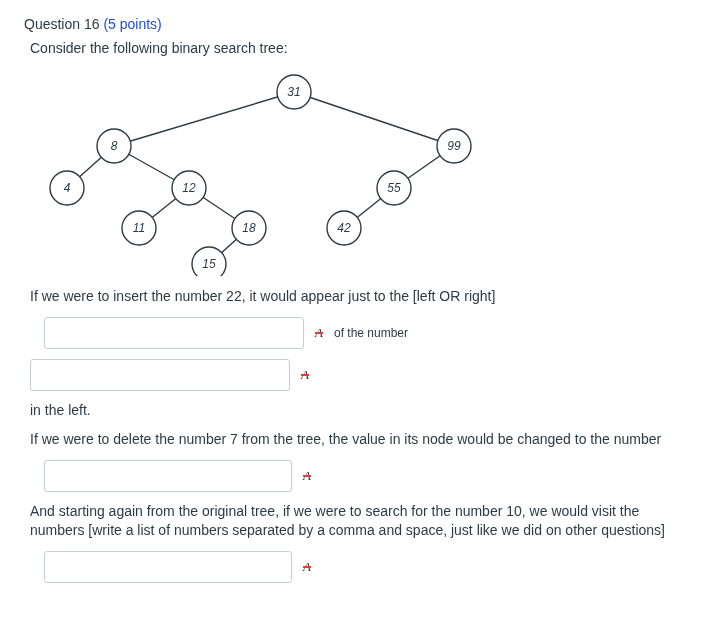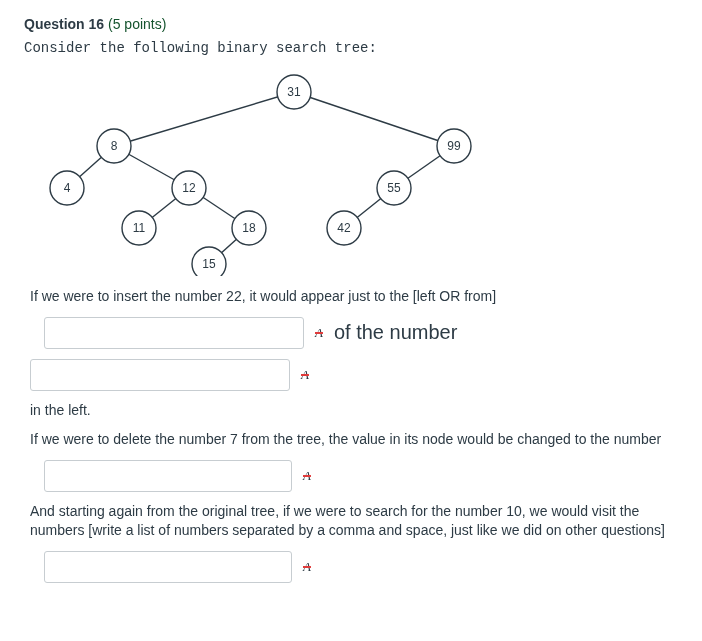--- a/index.html
+++ b/index.html
@@ -6,24 +6,24 @@
     body {
       font-family: -apple-system, BlinkMacSystemFont, "Segoe UI", Helvetica, Arial, sans-serif;
       font-size: 14px;
       color: #2d3b45;
       margin: 0;
       padding: 16px 24px;
       width: 702px;
       background: #fff;
     }
     .q-header { font-size: 14px; margin-bottom: 14px; }
-    .q-header b { font-weight: 700; }
-    .q-points { font-weight: 400; color: #14532d; }
-    .intro { margin: 6px 0 10px 0; font-family: Liberation Mono, monospace; }
-    .tree-wrap { margin: 6px 0 8px 0; }
+    .q-header b { font-weight: 400; }
+    .q-points { font-weight: 400; color: #1d4ed8; }
+    .intro { margin: 6px 0 10px 6px; }
+    .tree-wrap { margin: 6px 0 8px 0; font-style: italic; }
     .para { margin: 8px 0 10px 6px; line-height: 1.4; }
     .inline-row { display: flex; align-items: center; gap: 8px; margin: 8px 0 10px 20px; }
     .answer-input {
       height: 32px;
       width: 260px;
       border: 1px solid #c7cdd1;
       border-radius: 3px;
       padding: 4px 8px;
       font-size: 14px;
       background: #fff;
@@ -33,21 +33,21 @@
       font-family: Georgia, "Times New Roman", serif;
       font-style: italic;
       font-size: 13px;
       text-decoration: line-through;
       text-decoration-color: #e03b3b;
       text-decoration-thickness: 2px;
       color: #2d3b45;
       padding: 0 3px;
       user-select: none;
     }
-    .after-text { font-size: 20px; }
+    .after-text { font-size: 12px; }
     svg text { font-family: inherit; font-size: 12px; fill: #2d3b45; }
     svg circle { fill: #fff; stroke: #2d3b45; stroke-width: 1.4; }
     svg line { stroke: #2d3b45; stroke-width: 1.4; }
   </style>
 </head>
 <body>
 
 <div class="q-header">
   <b>Question 16</b>
   <span class="q-points">(5 points)</span>
@@ -105,21 +105,21 @@
         <circle cx="320" cy="162" r="17"></circle>
         <text x="320" y="166" text-anchor="middle">42</text>
       </g>
     <g>
         <circle cx="185" cy="198" r="17"></circle>
         <text x="185" y="202" text-anchor="middle">15</text>
       </g>
   </svg>
 </div>
 
-<div class="para">If we were to insert the number 22, it would appear just to the [left OR from]</div>
+<div class="para">If we were to insert the number 22, it would appear just to the [left OR right]</div>
 
 <div class="inline-row">
   <input class="answer-input" value="" style="">
   <span class="spellcheck-icon">A</span>
   <span class="after-text">of the number</span>
 </div>
 
 <div class="inline-row" style="margin-left:6px">
   <input class="answer-input" value="" style="">
   <span class="spellcheck-icon">A</span>

